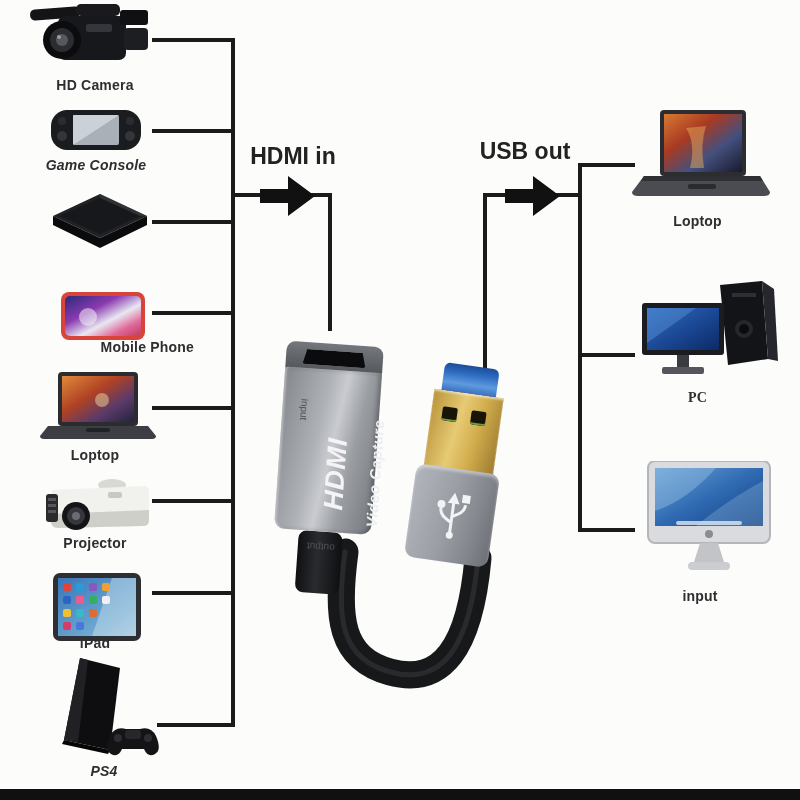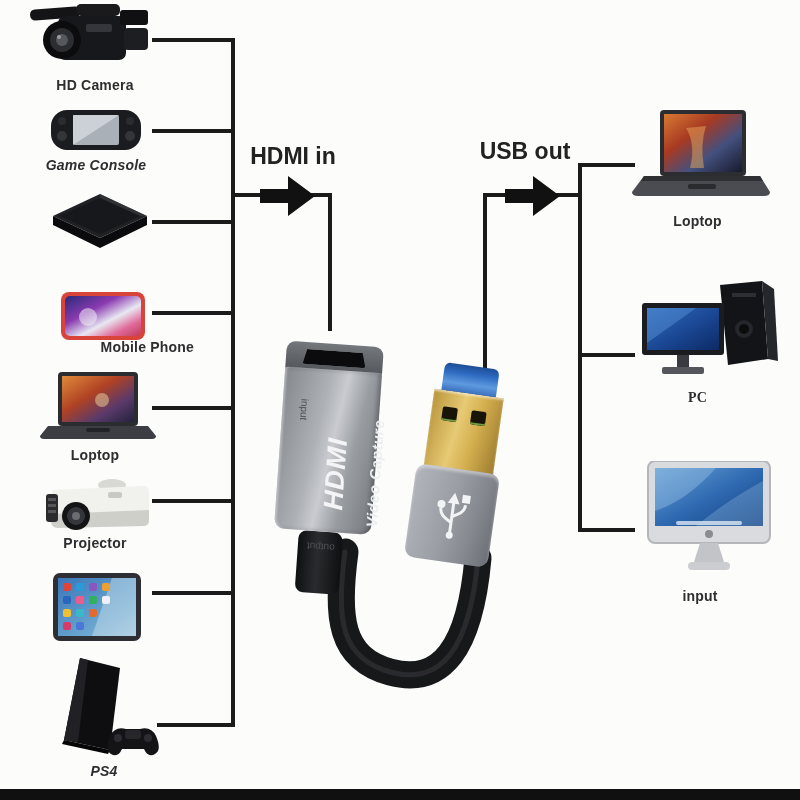--- a/index.html
+++ b/index.html
@@ -238,20 +238,21 @@
       <rect x="24" y="24" width="8" height="8" rx="2" fill="#f05a8a"></rect>
       <rect x="37" y="24" width="8" height="8" rx="2" fill="#30b060"></rect>
       <rect x="50" y="24" width="8" height="8" rx="2" fill="#f0f0f4"></rect>
       <rect x="11" y="37" width="8" height="8" rx="2" fill="#f0c030"></rect>
       <rect x="24" y="37" width="8" height="8" rx="2" fill="#38b8c8"></rect>
       <rect x="37" y="37" width="8" height="8" rx="2" fill="#e06a30"></rect>
       <rect x="11" y="50" width="8" height="8" rx="2" fill="#d83a6a"></rect>
       <rect x="24" y="50" width="8" height="8" rx="2" fill="#4a78d8"></rect>
     </g>
   </svg>
+  <div class="lbl" style="left:10px;top:635px;width:170px;">iPad</div>
 
   <svg class="icon" style="left:48px;top:658px;" width="120" height="106" viewBox="0 0 120 106">
     <path d="M32 0 L72 10 L62 92 L16 82 Z" fill="#0e0e10"></path>
     <path d="M32 0 L40 2 L30 84 L16 82 Z" fill="#212125"></path>
     <path d="M62 92 L16 82 L14 86 L60 96 Z" fill="#060607"></path>
     <g transform="translate(56,66)">
       <path d="M6 12 Q0 26 7 30 Q14 34 18 25 L40 25 Q44 34 51 30 Q58 26 52 12 Q47 2 36 5 L22 5 Q11 2 6 12 Z" fill="#141417"></path>
       <rect x="21" y="6" width="16" height="9" rx="3" fill="#26262b"></rect>
       <circle cx="14" cy="14" r="4" fill="#2c2c32"></circle>
       <circle cx="44" cy="14" r="4" fill="#2c2c32"></circle>

